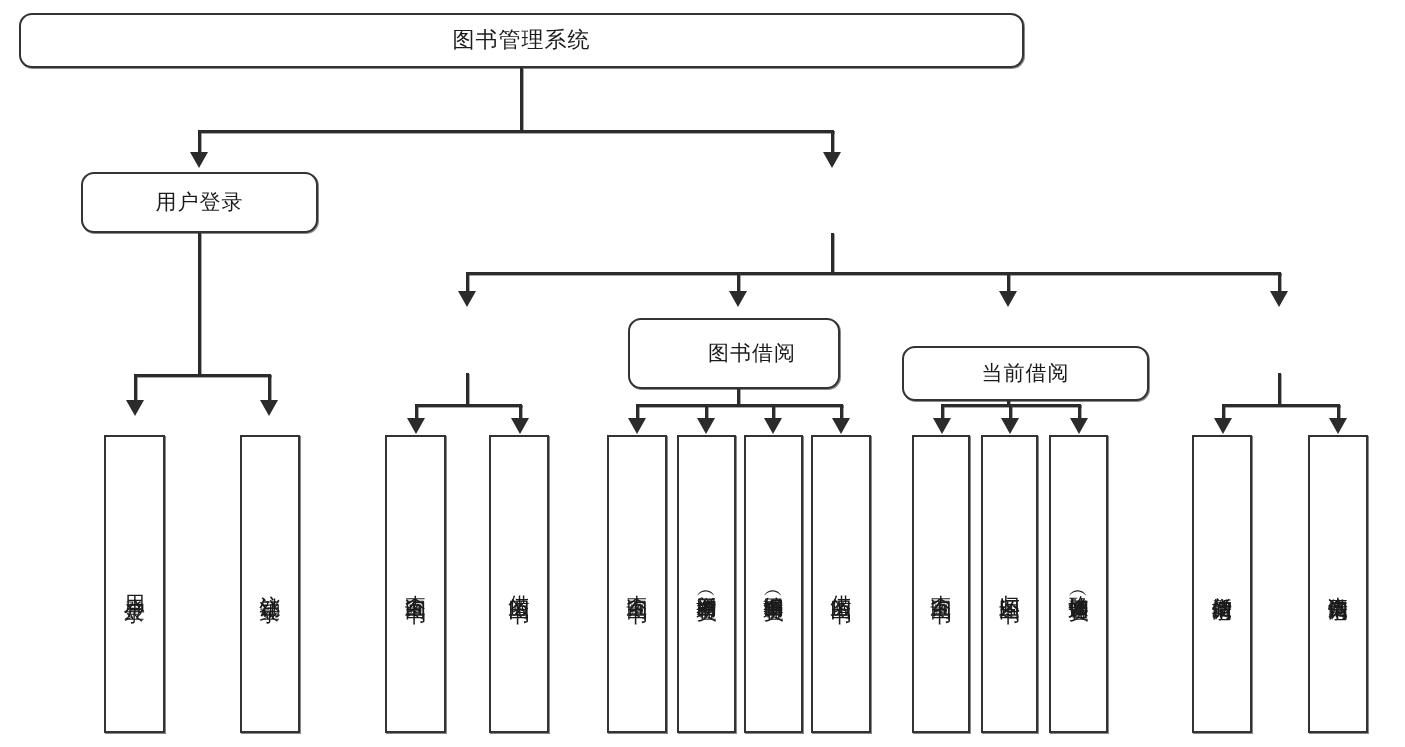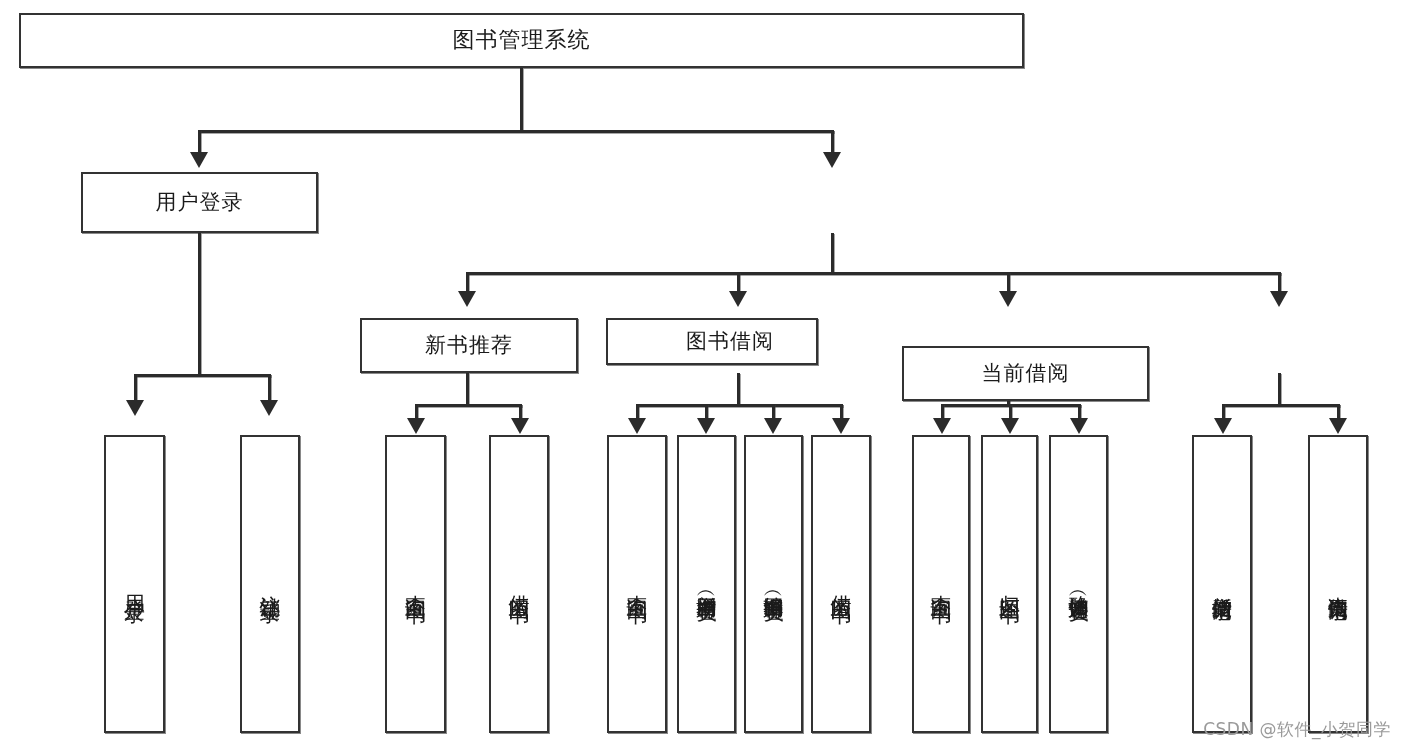--- a/index.html
+++ b/index.html
@@ -30,20 +30,21 @@
     align-items: center;
     justify-content: center;
     color: #1b1b1b;
   }
 
   
   .node.horiz {
     font-size: 21px;
     letter-spacing: 1px;
     line-height: 1.2;
+    border-radius: 13px;
   }
   .node.root {
     font-size: 22px;
   }
 
   
   .node.vert {
     font-size: 21px;
     padding: 6px 0;
     align-items: center;
@@ -159,24 +160,21 @@
   <div class="arrow" style="left:1329px; top:418px;"></div>
 
   <div class="node horiz root" style="left:19px; top:13px; width:1005px; height:55px;">
     <span>图书管理系统</span>
   </div>
 
   <div class="node horiz" style="left:81px; top:172px; width:237px; height:61px;">
     <span>用户登录</span>
   </div>
 
-  <div class="node horiz" style="left:360px; top:318px; width:218px; height:55px;">
-    <span>新书推荐</span>
-  </div>
-  <div class="node horiz" style="left:606px; top:318px; width:212px; height:47px;padding-left:36px;">
+  <div class="node horiz" style="left:628px; top:318px; width:212px; height:71px;padding-left:36px;">
     <span>图书借阅</span>
   </div>
   <div class="node horiz" style="left:902px; top:318px; width:247px; height:55px;margin-top:28px;">
     <span>当前借阅</span>
   </div>
 
   <div class="node vert" style="left:104px; top:435px; width:61px; height:298px;">
     <span class="vtext">用户登录</span>
   </div>
   <div class="node vert" style="left:240px; top:435px; width:60px; height:298px;">
@@ -213,15 +211,14 @@
     <span class="vtext">确认归还（管理员）</span>
   </div>
 
   <div class="node vert tight" style="left:1192px; top:435px; width:60px; height:298px;">
     <span class="vtext">新增借阅记录</span>
   </div>
   <div class="node vert tight" style="left:1308px; top:435px; width:60px; height:298px;">
     <span class="vtext">查询借阅记录</span>
   </div>
 
-  <div id="watermark">CSDN @软件_小贺同学</div>
 
 </div>
 
 </body></html>

